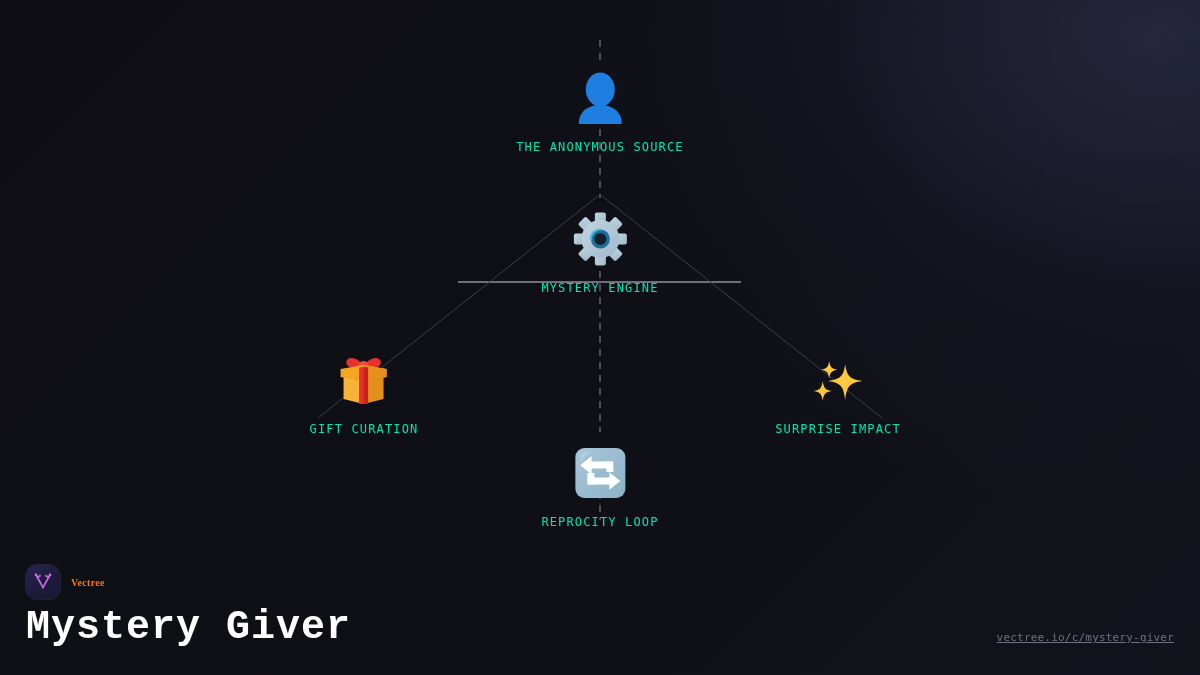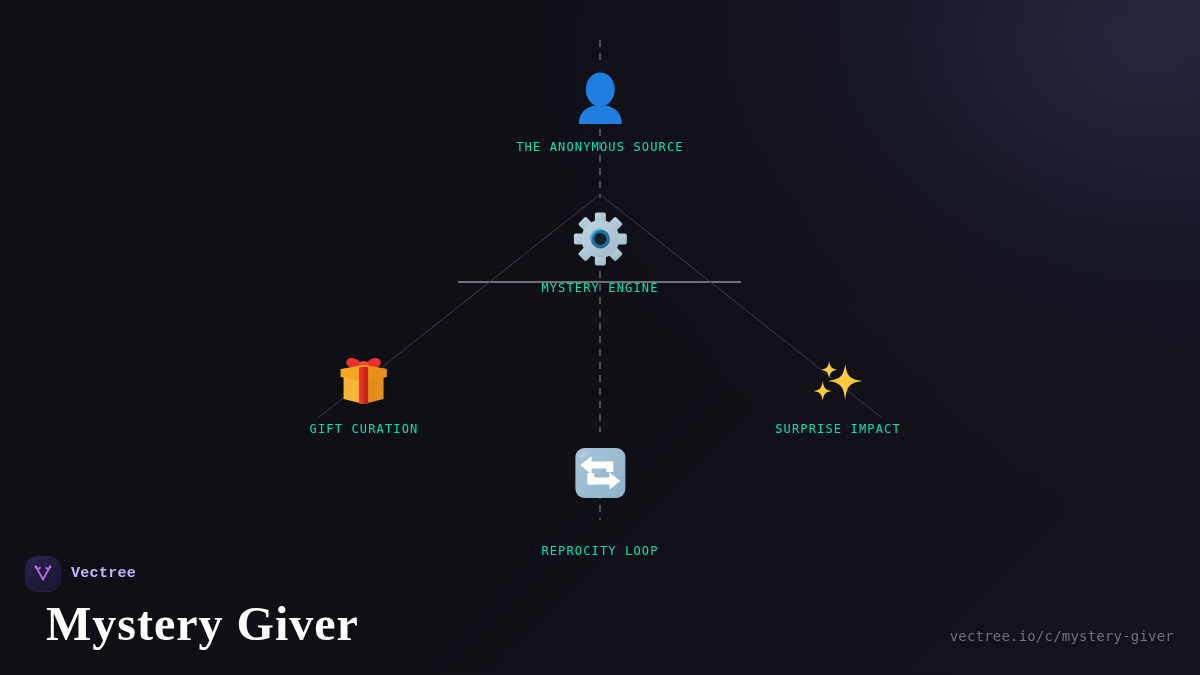--- a/index.html
+++ b/index.html
@@ -47,33 +47,33 @@
   #brand-block { display:flex; flex-direction:column; gap:8px; }
   #brand-row { display:flex; align-items:center; gap:11px; }
   #brand-logo {
     width:34px; height:34px; border-radius:11px;
     background:linear-gradient(145deg,#2a2350 0%,#1d1b3a 55%,#191733 100%);
     display:flex; align-items:center; justify-content:center;
     box-shadow:0 0 0 1px rgba(140,110,220,0.18);
     flex:0 0 auto;
   }
   #brand-name {
+    font-family:Liberation Serif, serif;
+    font-size:10px; font-weight:bold; color:#f97316; letter-spacing:0.3px;
+  }
+  #page-title {
     font-family:Liberation Mono, monospace;
-    font-size:15px; font-weight:bold; color:#c4b5fd; letter-spacing:0.3px;
-  }
-  #page-title {
-    font-family:Liberation Serif, serif;
-    font-size:48px; font-weight:bold; color:#ffffff; letter-spacing:1px;
+    font-size:40px; font-weight:bold; color:#ffffff; letter-spacing:1px;
     line-height:1.05;
-    margin-left:20px;
   }
   #footer-url {
     font-family:"DejaVu Sans Mono", monospace;
-    font-size:14px; color:#6f7180; letter-spacing:0.2px;
+    font-size:11px; color:#6f7180; letter-spacing:0.2px;
     padding-bottom:5px;
+    text-decoration:underline;
   }
 </style>
 </head>
 <body>
 
 <div id="canvas"></div>
 
 <svg id="edges" viewBox="0 0 1200 675">
 
   <line x1="600" y1="40" x2="600" y2="61" stroke="#5c5e6a" stroke-width="1.6" stroke-dasharray="7 6"></line>
@@ -159,21 +159,21 @@
       <path d="M35 12 C36.6 24 39.5 27 52 29 C39.5 31 36.6 34 35 48 C33.4 34 30.5 31 18 29 C30.5 27 33.4 24 35 12 Z" fill="#ffc83d"></path>
 
       <path d="M19 9 C19.9 15 21.3 16.6 27 17.8 C21.3 19 19.9 20.6 19 26.5 C18.1 20.6 16.7 19 11 17.8 C16.7 16.6 18.1 15 19 9 Z" fill="#ffc83d"></path>
 
       <path d="M12.5 29 C13.5 36 15 37.8 21.5 39 C15 40.2 13.5 42 12.5 48.8 C11.5 42 10 40.2 3.5 39 C10 37.8 11.5 36 12.5 29 Z" fill="#ffc83d"></path>
     </svg>
   </span>
   <span class="label">SURPRISE IMPACT</span>
 </div>
 
-<div class="node" style="left:600px; top:437px;gap:29px;">
+<div class="node" style="left:600px; top:437px;">
   <span class="glyph">
     <svg width="52" height="52" viewBox="0 0 52 52">
       <defs>
         <linearGradient id="loopGrad" x1="0" y1="0" x2="1" y2="1">
           <stop offset="0%" stop-color="#a8c6d8"></stop>
           <stop offset="100%" stop-color="#8db2c7"></stop>
         </linearGradient>
       </defs>
       <rect x="1" y="1" width="50" height="50" rx="9" fill="url(#loopGrad)"></rect>
       <path d="M6 10 C6 7 8 5 11 5 L17 5 C11 7 8 11 7 17 Z" fill="#bdd6e4" opacity="0.55"></path>

